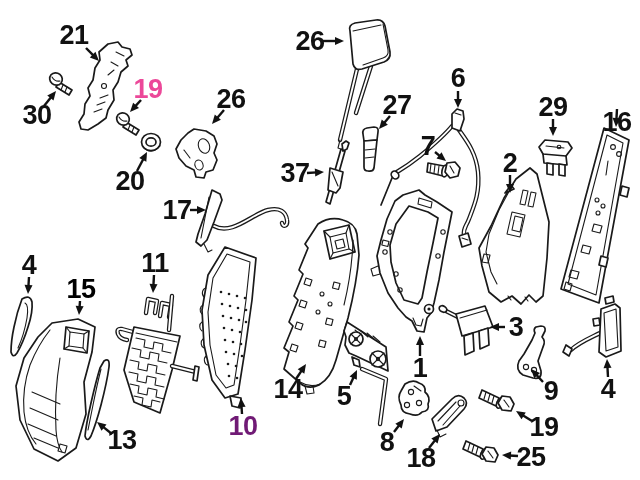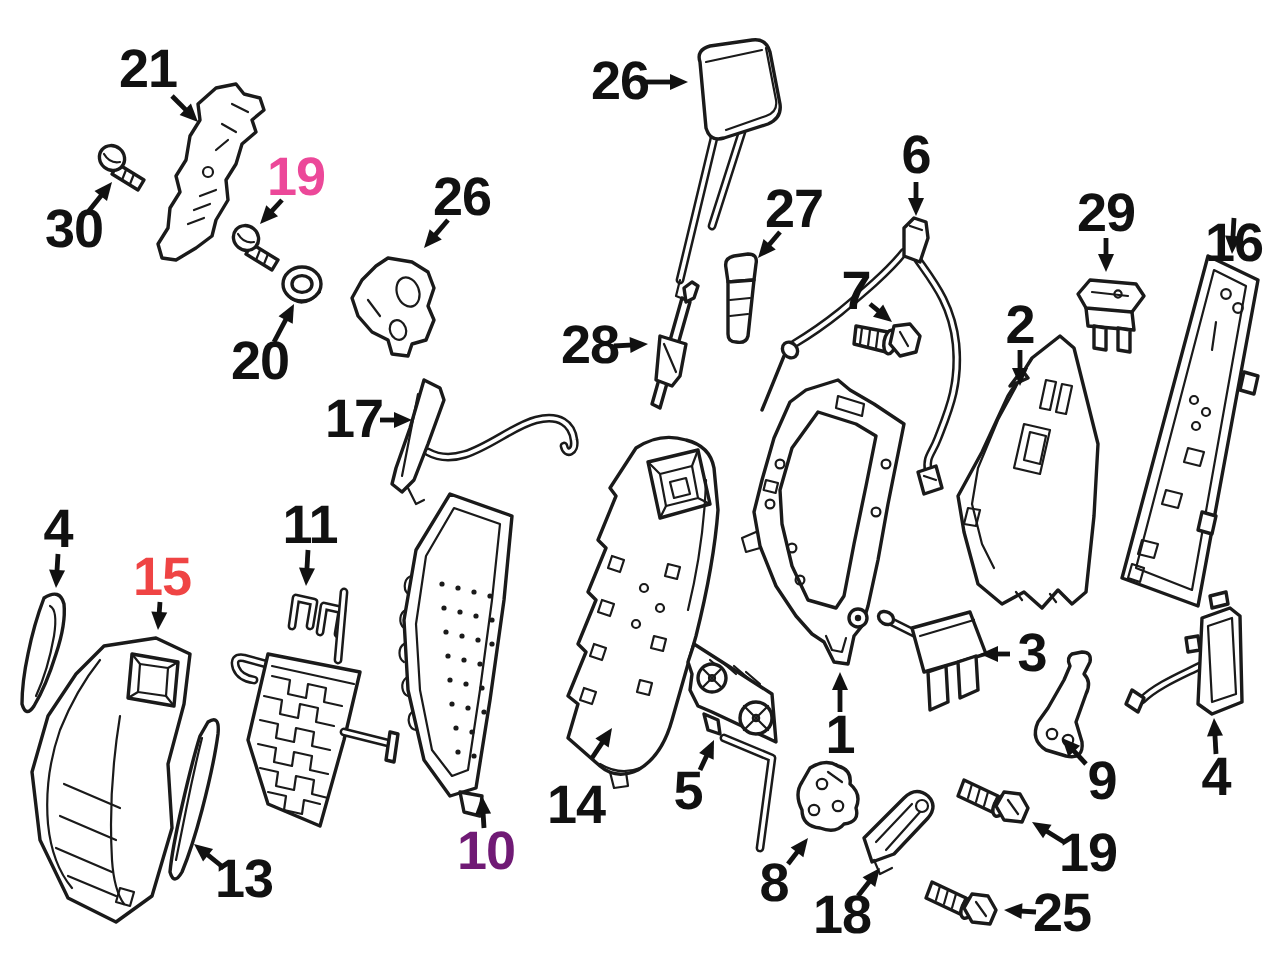--- a/index.html
+++ b/index.html
@@ -400,27 +400,27 @@
       <div class="callout-number" style="left: 130px; top: 181px; color: rgb(17, 17, 17);">20</div>
       <div class="callout-number" style="left: 231px; top: 99px; color: rgb(17, 17, 17);">26</div>
       <div class="callout-number" style="left: 177px; top: 210px; color: rgb(17, 17, 17);">17</div>
       <div class="callout-number" style="left: 310px; top: 41px; color: rgb(17, 17, 17);">26</div>
       <div class="callout-number" style="left: 397px; top: 105px; color: rgb(17, 17, 17);">27</div>
       <div class="callout-number" style="left: 458px; top: 78px; color: rgb(17, 17, 17);">6</div>
       <div class="callout-number" style="left: 428px; top: 146px; color: rgb(17, 17, 17);">7</div>
       <div class="callout-number" style="left: 553px; top: 107px; color: rgb(17, 17, 17);">29</div>
       <div class="callout-number" style="left: 617px; top: 97px; color: rgb(17, 17, 17); margin-top: 25px;">16</div>
       <div class="callout-number" style="left: 510px; top: 163px; color: rgb(17, 17, 17);">2</div>
-      <div class="callout-number" style="left: 295px; top: 173px; color: rgb(17, 17, 17);">28</div>
+      <div class="callout-number" style="left: 295px; top: 173px; color: rgb(17, 17, 17);">37</div>
       <div class="callout-number" style="left: 29px; top: 265px; color: rgb(17, 17, 17);">4</div>
-      <div class="callout-number" style="left: 81px; top: 289px; color: #ef4444;">15</div>
+      <div class="callout-number" style="left: 81px; top: 289px; color: #000000;">15</div>
       <div class="callout-number" style="left: 155px; top: 263px; color: rgb(17, 17, 17);">11</div>
       <div class="callout-number" style="left: 122px; top: 440px; color: rgb(17, 17, 17);">13</div>
       <div class="callout-number" style="left: 243px; top: 426px; color: #701a75;">10</div>
-      <div class="callout-number" style="left: 288px; top: 389px; color: rgb(17, 17, 17); margin-top: 14px;">14</div>
+      <div class="callout-number" style="left: 288px; top: 389px; color: rgb(17, 17, 17);">14</div>
       <div class="callout-number" style="left: 420px; top: 368px; color: rgb(17, 17, 17);">1</div>
       <div class="callout-number" style="left: 344px; top: 396px; color: rgb(17, 17, 17);">5</div>
       <div class="callout-number" style="left: 387px; top: 442px; color: rgb(17, 17, 17);">8</div>
       <div class="callout-number" style="left: 421px; top: 458px; color: rgb(17, 17, 17);">18</div>
       <div class="callout-number" style="left: 516px; top: 327px; color: rgb(17, 17, 17);">3</div>
       <div class="callout-number" style="left: 551px; top: 391px; color: rgb(17, 17, 17);">9</div>
       <div class="callout-number" style="left: 608px; top: 389px; color: rgb(17, 17, 17);">4</div>
       <div class="callout-number" style="left: 544px; top: 427px; color: rgb(17, 17, 17);">19</div>
       <div class="callout-number" style="left: 531px; top: 457px; color: rgb(17, 17, 17);">25</div>
     </div>

